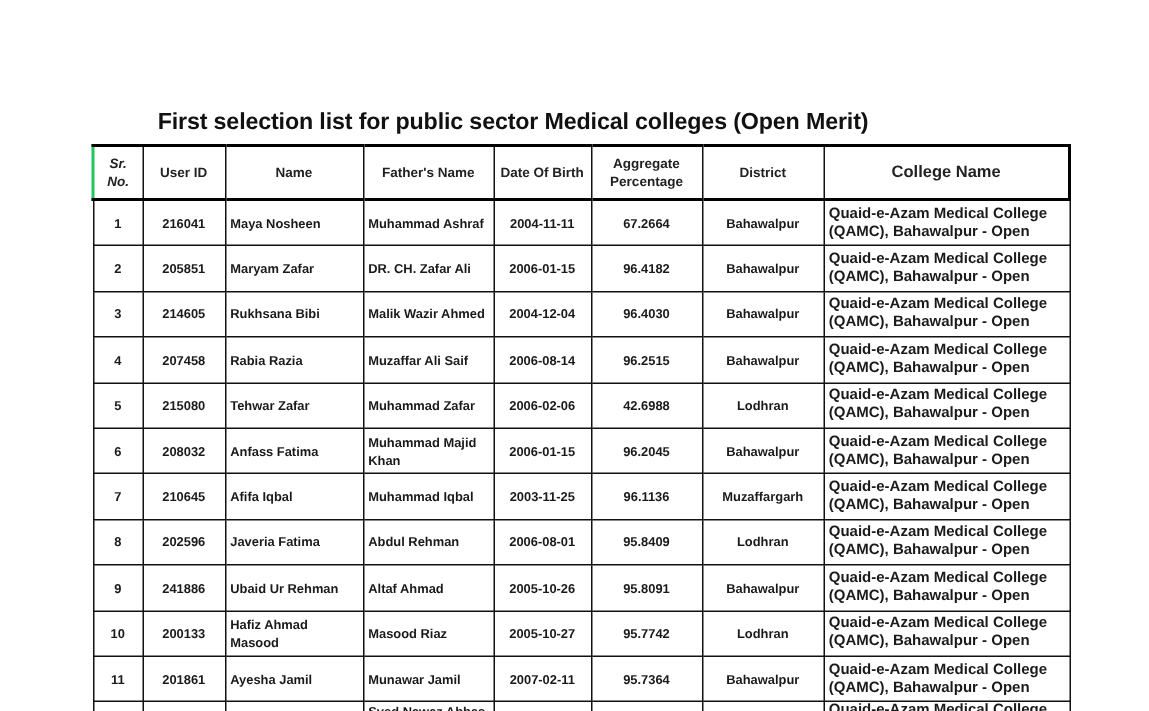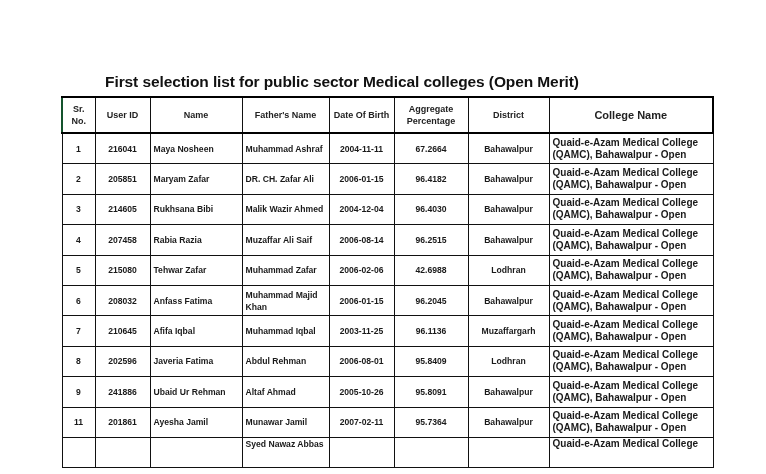--- a/index.html
+++ b/index.html
@@ -31,21 +31,21 @@
     line-height: 12px;
   }
   table.merit thead th {
     height: 34px;
     font-size: 9px;
     text-align: center;
     border-top: 2px solid #000;
     border-bottom: 2px solid #000;
     color: #222;
   }
-  table.merit thead th:first-child { border-left: 2px solid #14532d; }
+  table.merit thead th:first-child { border-left: 2px solid #22c55e; font-style: italic; }
   table.merit thead th:last-child { border-right: 2px solid #000; font-size: 11px; border-radius: 10px; }
   table.merit tbody td { height: 29.4px; }
   .c { text-align: center; }
   .l { text-align: left; padding-left: 3px !important; }
   .college { font-size: 10px; line-height: 12.5px; }
   tr.partial td { height: 29px; }
 </style>
 </head>
 <body>
 
@@ -159,20 +159,30 @@
         <td class="c">9</td>
         <td class="c">241886</td>
         <td class="l">Ubaid Ur Rehman</td>
         <td class="l">Altaf Ahmad</td>
         <td class="c">2005-10-26</td>
         <td class="c">95.8091</td>
         <td class="c">Bahawalpur</td>
         <td class="l college">Quaid-e-Azam Medical College (QAMC), Bahawalpur - Open</td>
       </tr>
       <tr>
+        <td class="c">10</td>
+        <td class="c">200133</td>
+        <td class="l">Hafiz Ahmad Masood</td>
+        <td class="l">Masood Riaz</td>
+        <td class="c">2005-10-27</td>
+        <td class="c">95.7742</td>
+        <td class="c">Lodhran</td>
+        <td class="l college">Quaid-e-Azam Medical College (QAMC), Bahawalpur - Open</td>
+      </tr>
+      <tr>
         <td class="c">11</td>
         <td class="c">201861</td>
         <td class="l">Ayesha Jamil</td>
         <td class="l">Munawar Jamil</td>
         <td class="c">2007-02-11</td>
         <td class="c">95.7364</td>
         <td class="c">Bahawalpur</td>
         <td class="l college">Quaid-e-Azam Medical College (QAMC), Bahawalpur - Open</td>
       </tr>
       <tr class="partial">

